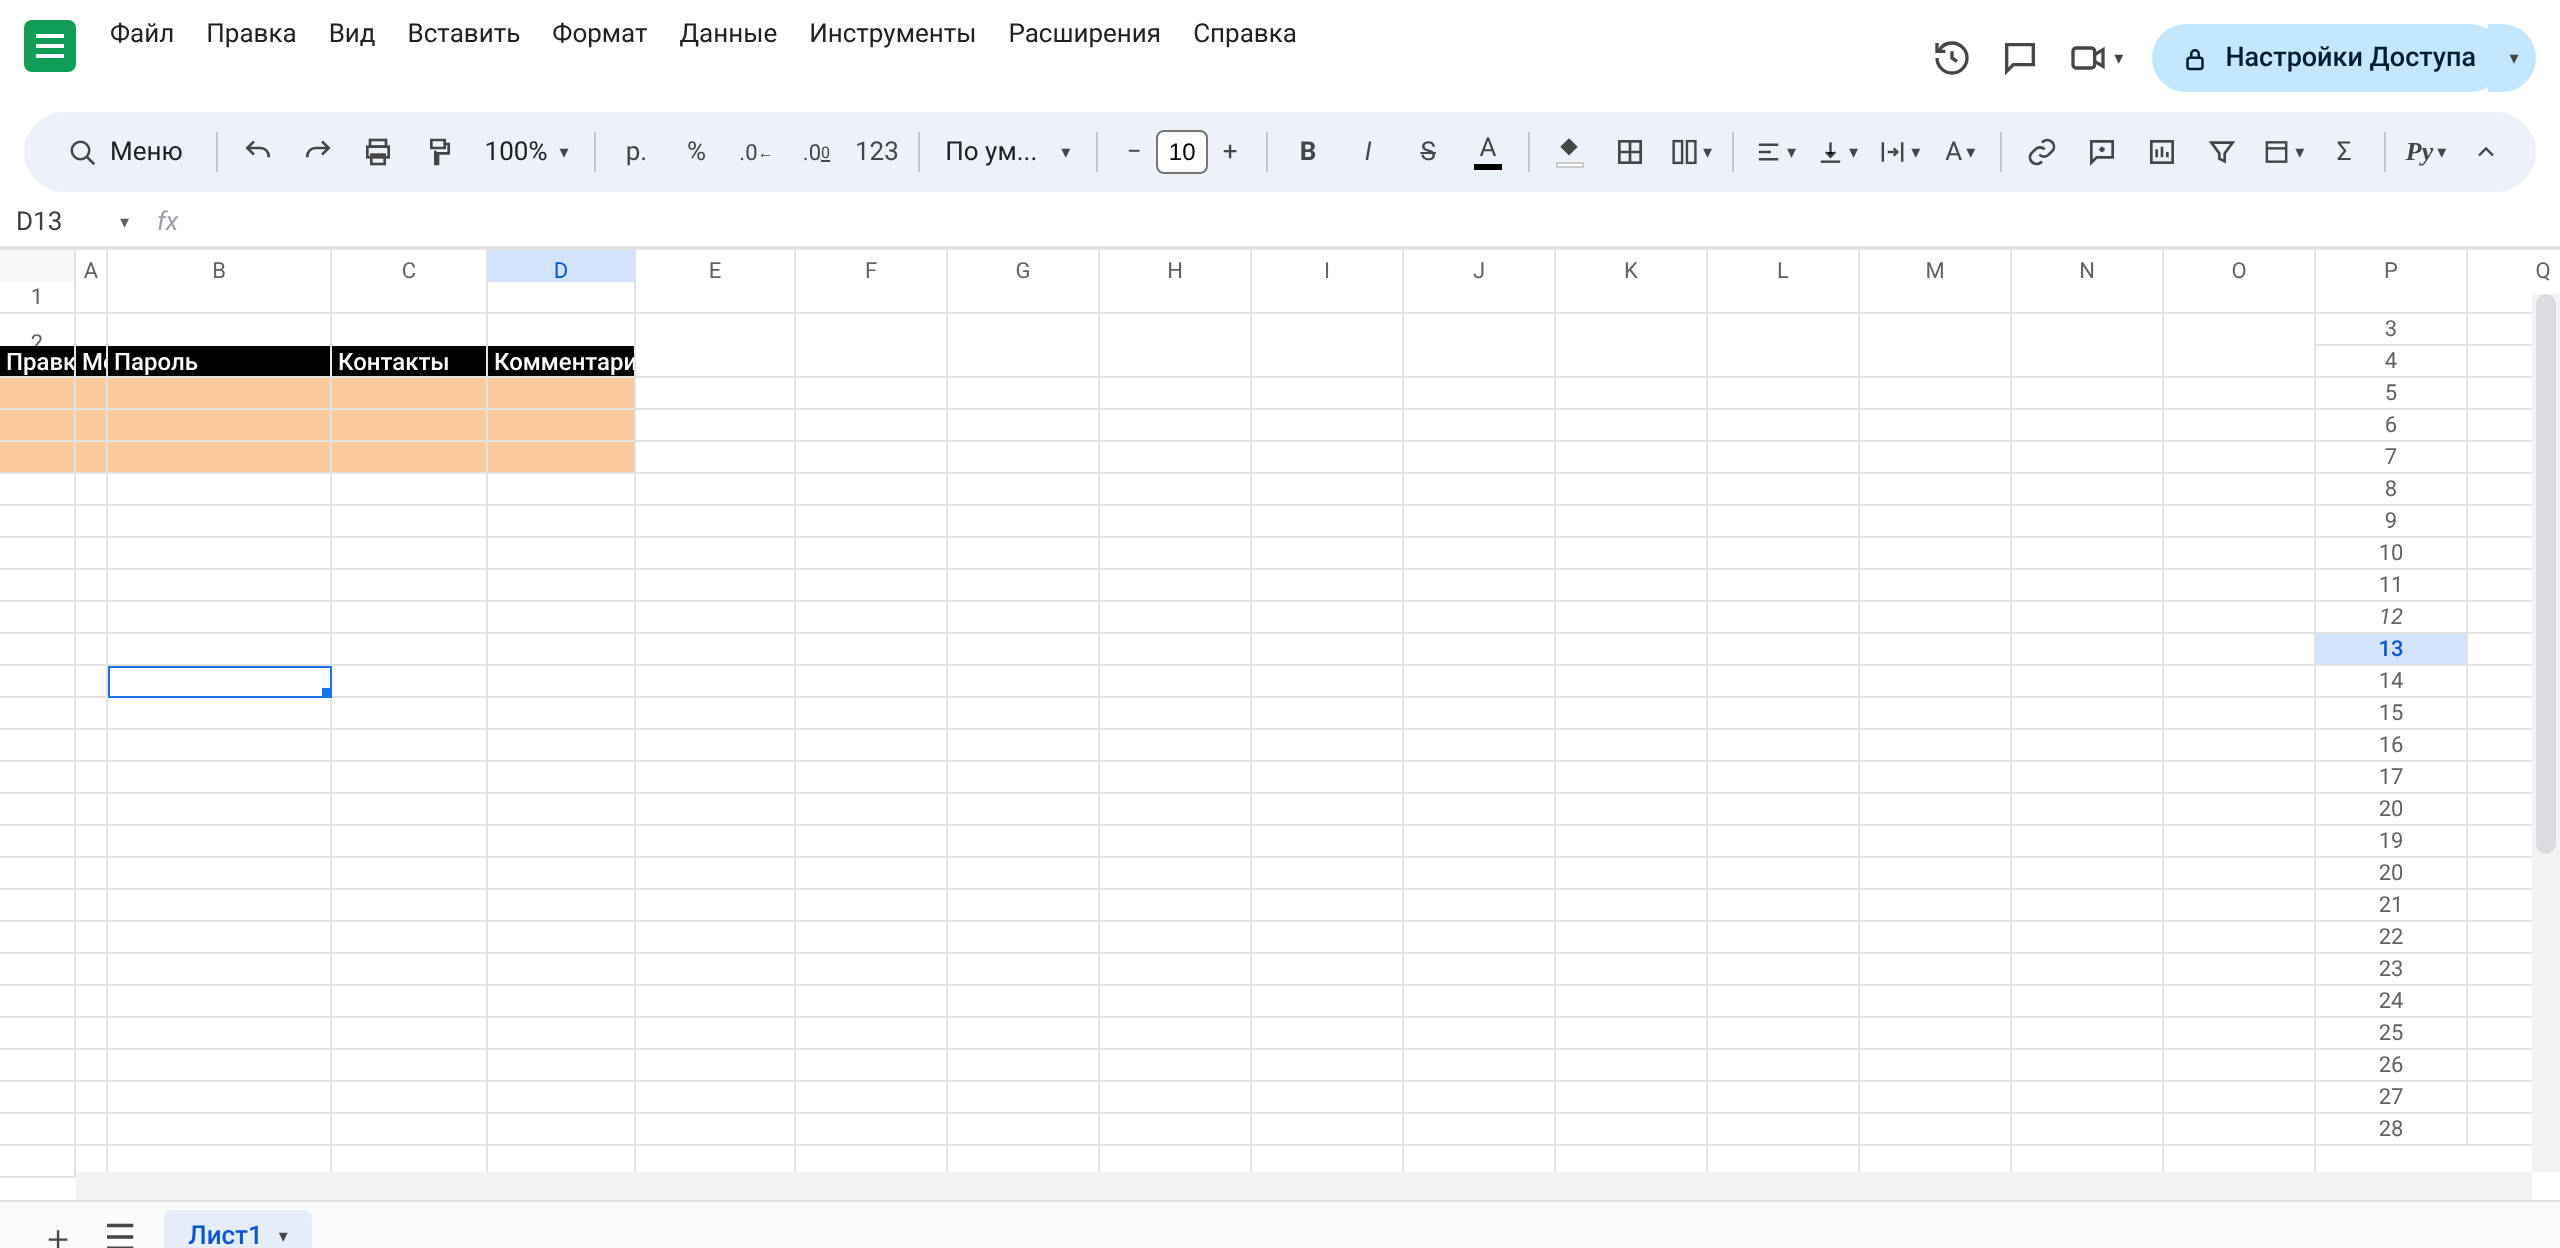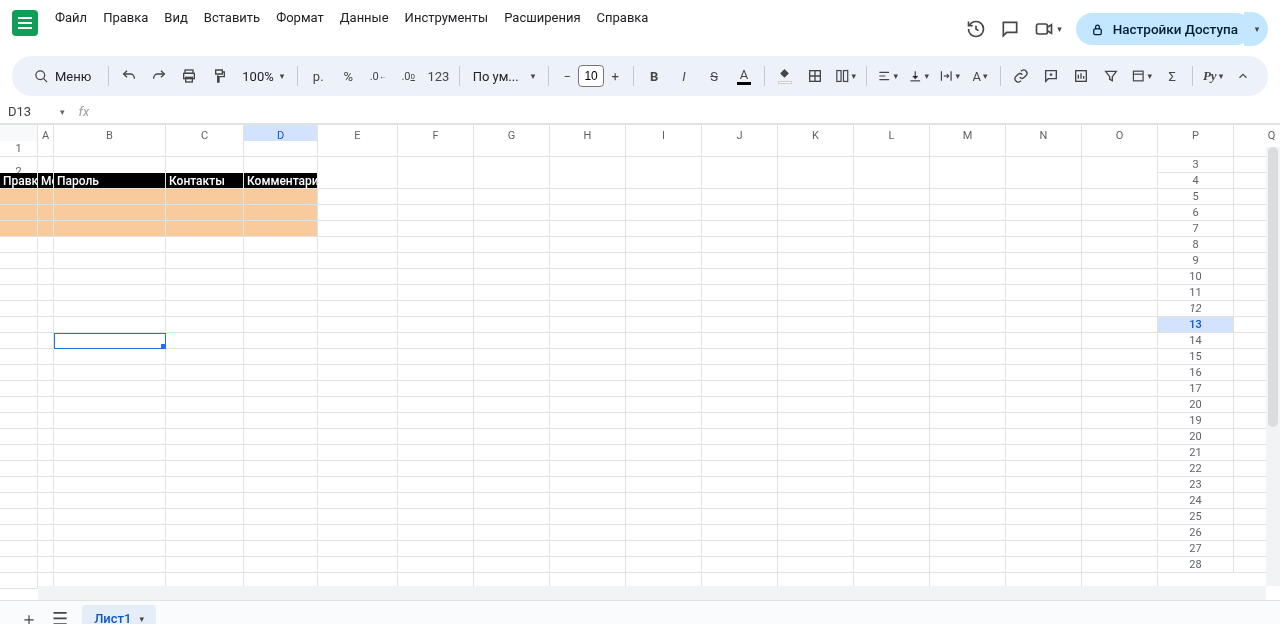--- a/index.html
+++ b/index.html
@@ -107,21 +107,21 @@
           <path d="M4 4h16v12H8l-4 4z"></path>
         </svg>
     </span>
     <span class="hr-icon" style="display:flex;align-items:center;gap:1px;">
       <svg width="20" height="20" viewBox="0 0 24 24" fill="none" stroke="#444746" stroke-width="2">
           <rect x="3" y="6" width="13" height="12" rx="2"></rect>
           <path d="M16 10l5-3v10l-5-3"></path>
         </svg>
       <span class="caret-down">▾</span>
     </span>
-    <div style="display:flex;align-items:center;">
+    <div style="display:flex;">
       <div class="share-btn">
         <svg width="15" height="15" viewBox="0 0 24 24" fill="none" stroke="#001d35" stroke-width="2">
             <rect x="6" y="11" width="12" height="9" rx="2"></rect>
             <path d="M9 11V8a3 3 0 016 0v3"></path>
           </svg>
         <span>Настройки Доступа</span>
       </div>
       <div class="share-caret">
           <span class="caret-down">▾</span>
         </div>

